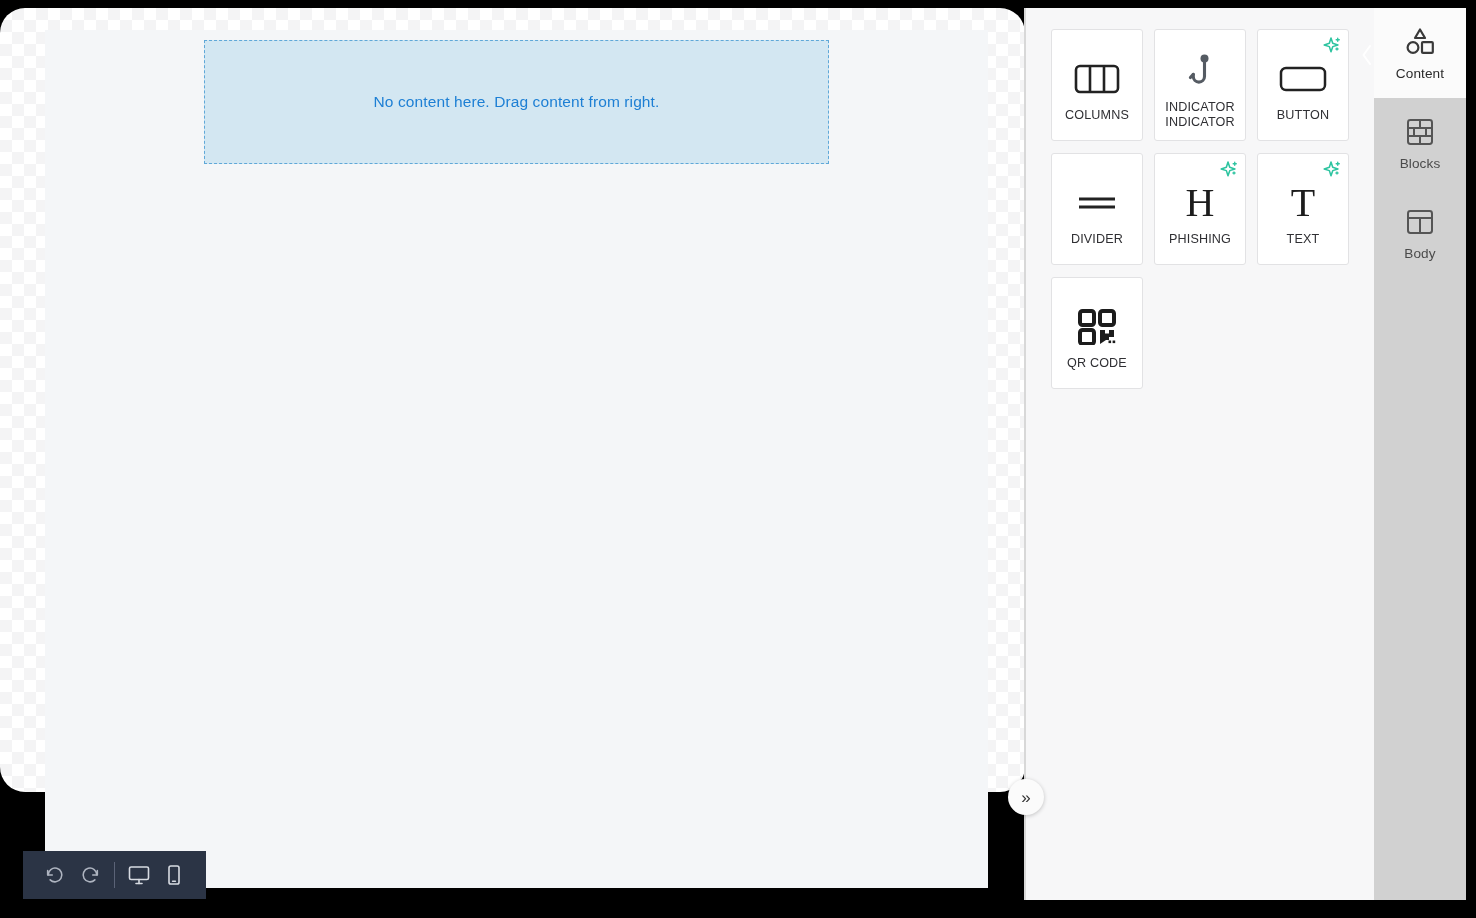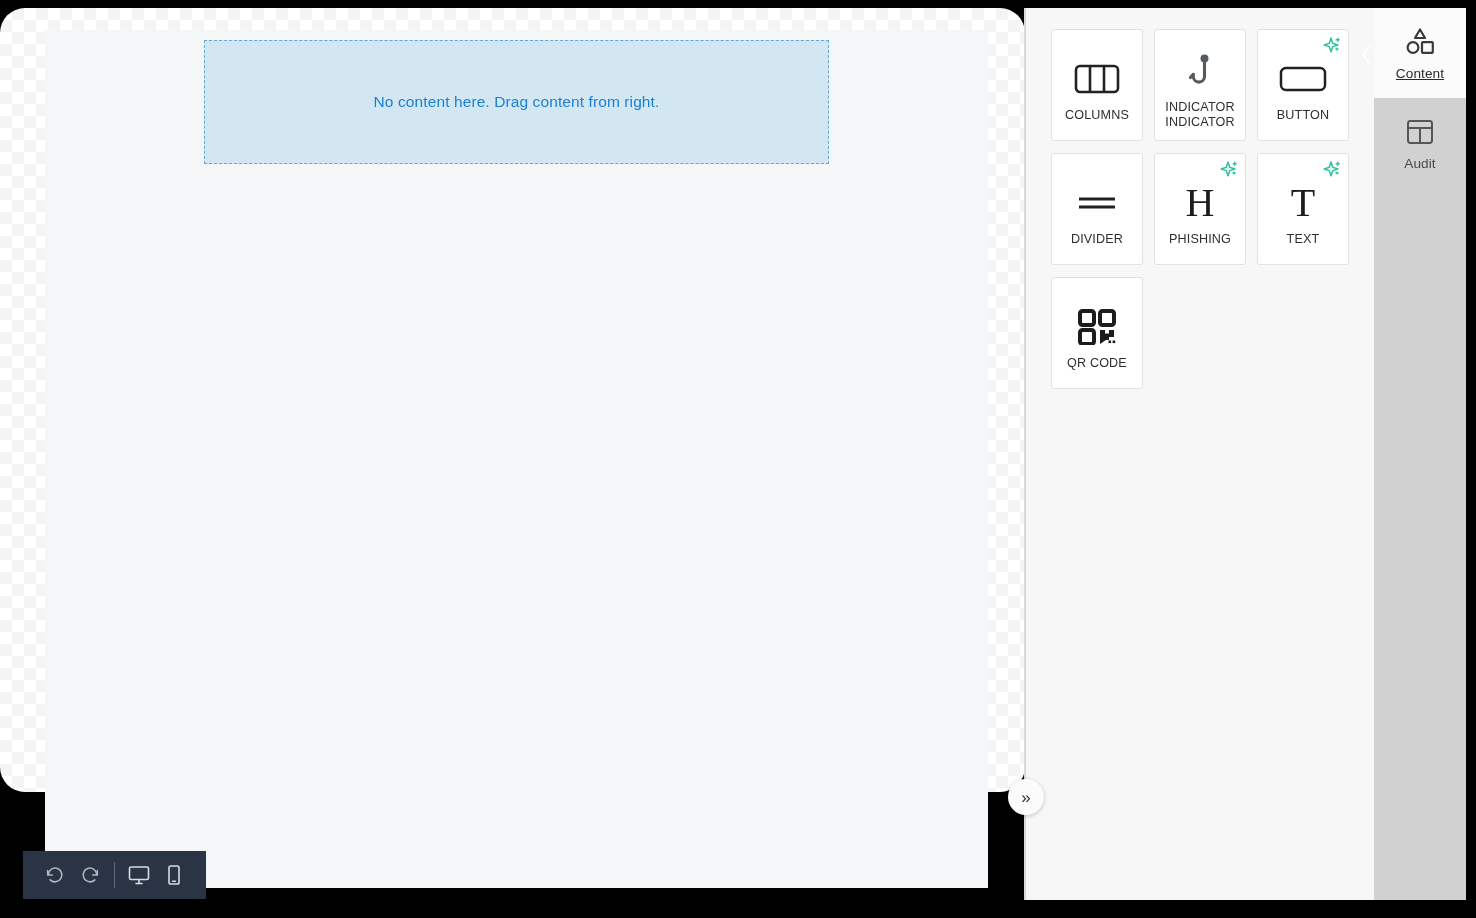--- a/index.html
+++ b/index.html
@@ -145,21 +145,21 @@
     align-items: center; justify-content: center;
     cursor: pointer;
     gap: 7px;
   }
   .nav-tab.active { background: #fbfbfb; }
   .nav-label {
     font-size: 13.6px;
     color: #4b4b4b;
     letter-spacing: .1px;
   }
-  .nav-tab.active .nav-label { color: #2b2b2b; text-decoration: underline; }
+  .nav-tab.active .nav-label { color: #2b2b2b; }
   .nav-icon { display: flex; align-items: center; justify-content: center; height: 34px; }
 </style>
 </head>
 <body>
 
 <div id="app">
 
   <div id="editor-area">
     <div id="canvas">
       <div id="dropzone">
@@ -305,27 +305,36 @@
       <div class="nav-icon">
         <svg width="34" height="30" viewBox="0 0 34 30">
           <path d="M17 2.5 22 11H12Z" fill="none" stroke="#3a3a3a" stroke-width="2.2" stroke-linejoin="round"></path>
           <circle cx="10" cy="20.5" r="5.4" fill="none" stroke="#3a3a3a" stroke-width="2.2"></circle>
           <rect x="19" y="15.1" width="10.8" height="10.8" rx="1" fill="none" stroke="#3a3a3a" stroke-width="2.2"></rect>
         </svg>
       </div>
       <div class="nav-label">Content</div>
     </div>
 
+    <div class="nav-tab">
+      <div class="nav-icon">
+        <svg width="30" height="30" viewBox="0 0 30 30">
+          <rect x="3" y="3" width="24" height="24" rx="2.4" fill="none" stroke="#555" stroke-width="2"></rect>
+          <path d="M3 11h24M3 19h24M15 3v8M9 11v8M21 11v8M15 19v8" stroke="#555" stroke-width="2"></path>
+        </svg>
+      </div>
+      <div class="nav-label">Blocks</div>
+    </div>
 
     <div class="nav-tab">
       <div class="nav-icon">
         <svg width="30" height="30" viewBox="0 0 30 30">
           <rect x="3" y="4" width="24" height="22" rx="2.4" fill="none" stroke="#555" stroke-width="2"></rect>
           <path d="M3 11h24M15 11v15" stroke="#555" stroke-width="2"></path>
         </svg>
       </div>
-      <div class="nav-label">Audit</div>
+      <div class="nav-label">Body</div>
     </div>
 
 
   </div>
 
 </div>
 
 </body></html>

